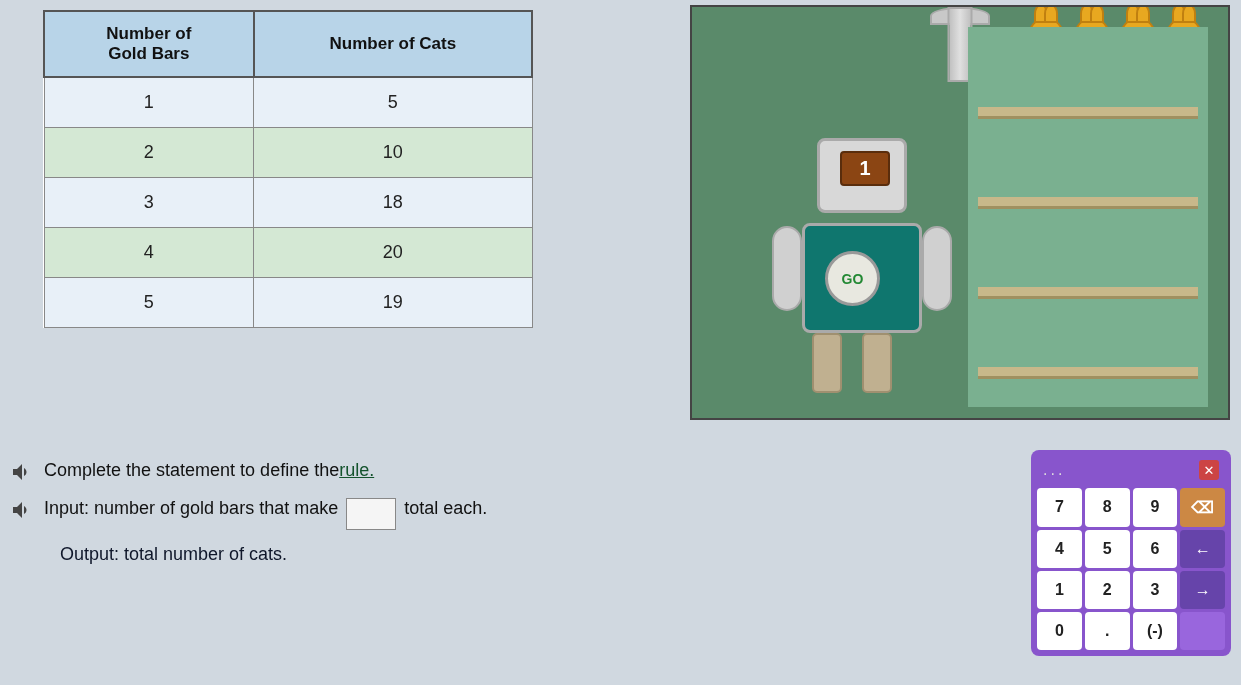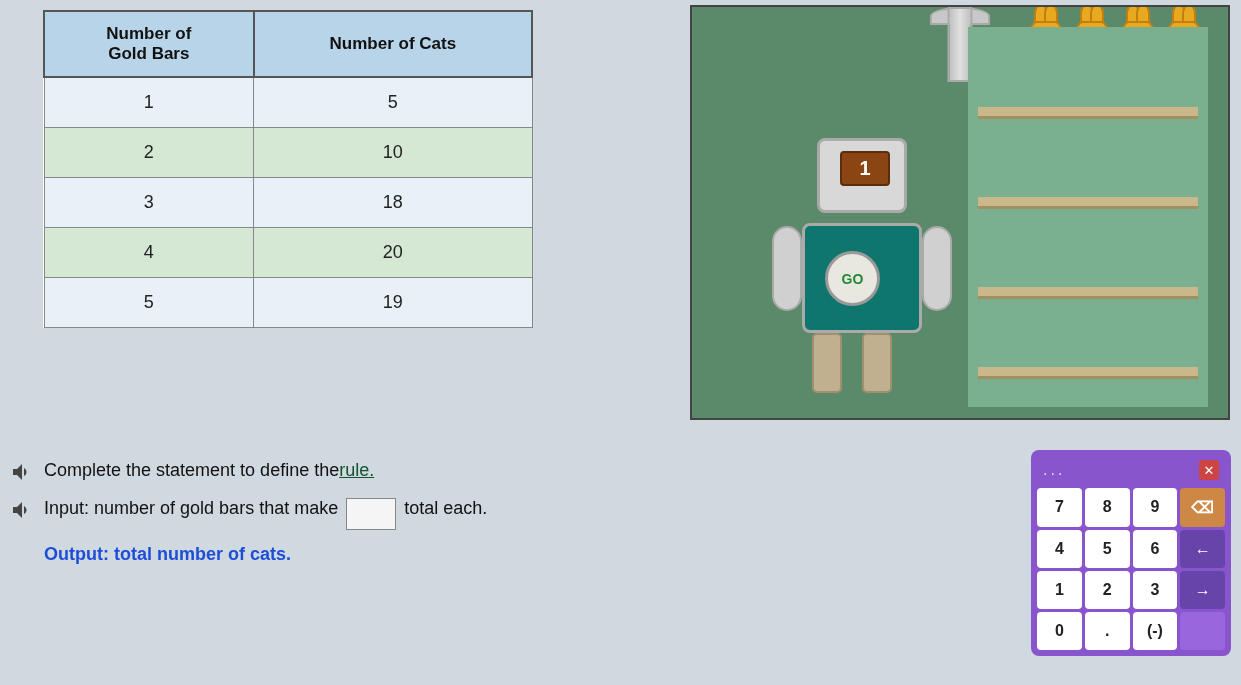--- a/index.html
+++ b/index.html
@@ -85,23 +85,22 @@
       background: #f5f5f5;
       margin: 0 8px;
       font-size: 16px;
       text-align: center;
     }
 
     .output-line {
       display: flex;
       align-items: center;
       font-size: 18px;
-      color: #1d4ed8;
-      margin-left: 34px;
-      font-weight: bold;
+      color: #0f172a;
+      margin-left: 50px;
     }
 
     
     .right-image {
       position: absolute;
       top: 5px;
       left: 690px;
       width: 540px;
       height: 415px;
       background: #5a8a6a;

